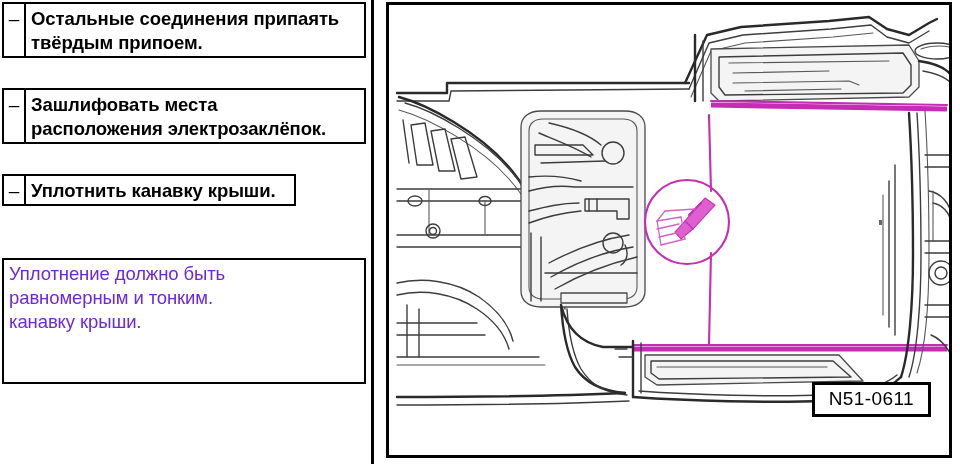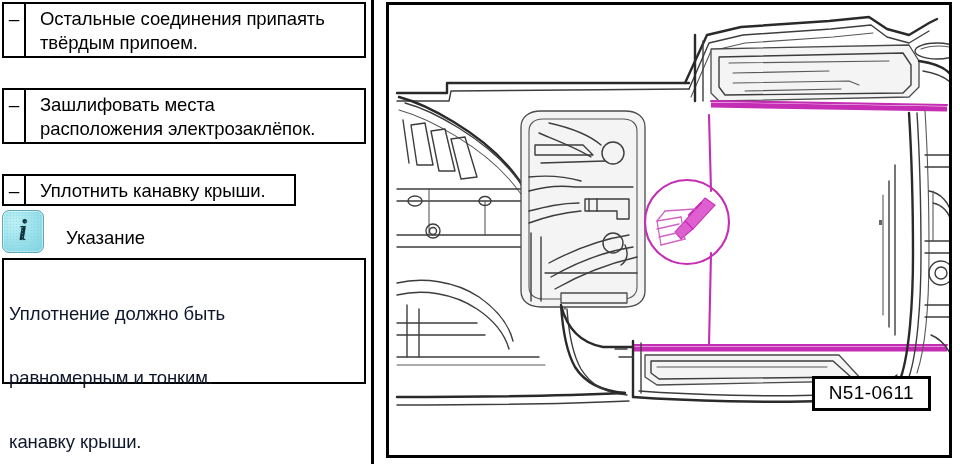--- a/index.html
+++ b/index.html
@@ -47,25 +47,26 @@
     display: flex;
     align-items: flex-start;
     justify-content: center;
     padding-top: 5px;
     font-size: 19px;
     line-height: 1;
     color: #000000;
   }
   .instr-text {
     flex: 1 1 auto;
-    padding: 3px 4px 3px 14px;
+    padding: 3px 4px 3px 5px;
     font-size: 18.5px;
     line-height: 24px;
     color: #000000;
     letter-spacing: -0.1px;
+    font-weight: bold;
   }
 
   #instr-box-1 { left: 2px;  top: 2px;   width: 364px; height: 56px; }
   #instr-box-2 { left: 2px;  top: 88px;  width: 364px; height: 56px; }
   #instr-box-3 { left: 2px;  top: 174px; width: 294px; height: 32px; }
 
   
   #note-heading {
     position: absolute;
     left: 2px;
@@ -128,24 +129,23 @@
     width: 364px;
     height: 126px;
     box-sizing: border-box;
     border: 2px solid #000000;
     background: #ffffff;
     padding: 2px 4px 2px 5px;
   }
   .note-line {
     font-size: 18.5px;
     line-height: 24px;
-    color: #0f172a;
+    color: #6d28d9;
     white-space: nowrap;
     letter-spacing: -0.1px;
-    margin-top: 40px;
   }
 
   
   #panel-divider {
     position: absolute;
     left: 371px;
     top: 0;
     width: 3px;
     height: 464px;
     background: #000000;
@@ -177,21 +177,21 @@
     top: 0;
     width: 100%;
     height: 100%;
     display: block;
   }
 
   
   #figure-number {
     position: absolute;
     right: 18px;
-    bottom: 44px;
+    bottom: 38px;
     box-sizing: border-box;
     border: 3px solid #000000;
     background: #ffffff;
     padding: 4px 14px 5px 14px;
     font-size: 19px;
     line-height: 1.05;
     letter-spacing: 0.4px;
     color: #000000;
   }
 </style>
@@ -218,26 +218,20 @@
       </div>
     </div>
 
     <div class="instr-box" id="instr-box-3">
       <div class="instr-dash">–</div>
       <div class="instr-text">
         <div>Уплотнить канавку крыши.</div>
       </div>
     </div>
 
-    <div id="note-heading">
-      <div id="info-icon">
-        <div id="info-icon-glyph">i</div>
-      </div>
-      <div id="note-heading-label">Указание</div>
-    </div>
 
     <div id="note-box">
       <div class="note-line">Уплотнение должно быть</div>
       <div class="note-line">равномерным и тонким.</div>
       <div class="note-line">канавку крыши.</div>
     </div>
 
   </div>
 
   <div id="panel-divider"></div>

